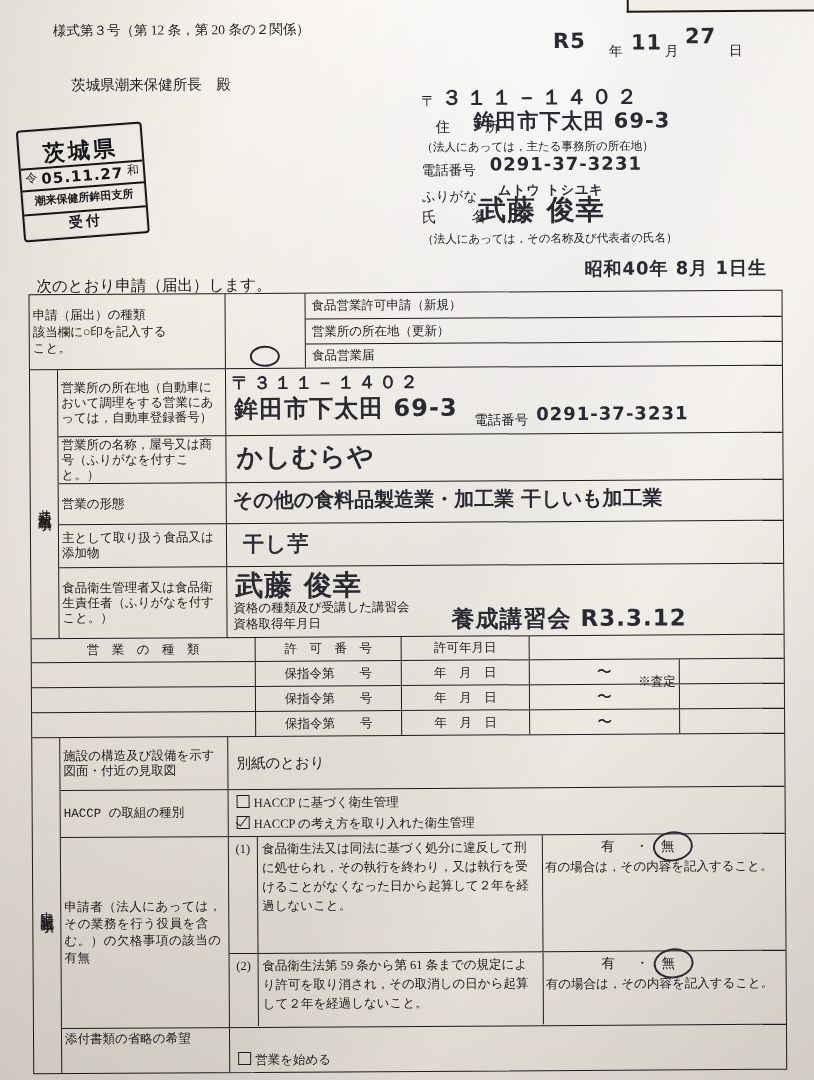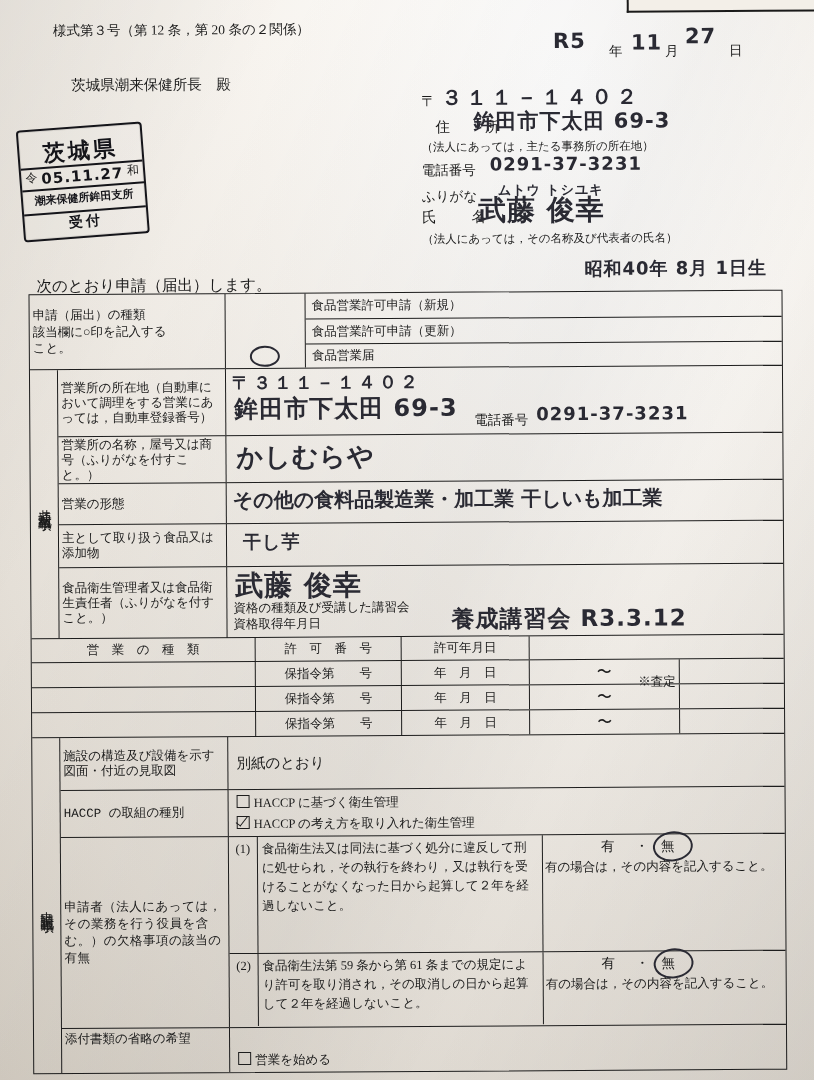--- a/index.html
+++ b/index.html
@@ -135,21 +135,21 @@
 こと。</span>
       </div>
       <div class="cell" style="width:80px;position:relative;">
         <div class="circ-mark" style="left:24px;top:52px;"></div>
       </div>
       <div class="cell" style="flex:1;padding:0;">
         <div style="height:24.6px;border-bottom:1.2px solid #1d1d1d;display:flex;align-items:center;padding-left:6px;">
           <span class="lbl">食品営業許可申請（新規）</span>
         </div>
         <div style="height:24.6px;border-bottom:1.2px solid #1d1d1d;display:flex;align-items:center;padding-left:6px;">
-          <span class="lbl">食品営業許可申請（更新）</span>
+          <span class="lbl">営業所の所在地（更新）</span>
         </div>
         <div style="height:23px;display:flex;align-items:center;padding-left:6px;">
           <span class="lbl">食品営業届</span>
         </div>
       </div>
     </div>
 
     <div class="row" style="height:268px;">
       <div class="cell" style="width:28px;display:flex;align-items:center;justify-content:center;">
         <span class="vert s13">共通記載事項</span>
@@ -185,21 +185,21 @@
           <div class="cell" style="flex:1;position:relative;">
             <div class="t hw" style="left:6px;top:4px;font-size:20px;letter-spacing:0px;">その他の食料品製造業・加工業 干しいも加工業</div>
           </div>
         </div>
 
         <div style="height:42px;display:flex;border-bottom:1.2px solid #1d1d1d;">
           <div class="cell" style="width:168px;display:flex;align-items:center;">
             <span class="lbl" style="line-height:1.2;">主として取り扱う食品又は添加物</span>
           </div>
           <div class="cell" style="flex:1;position:relative;">
-            <div class="t hw" style="left:16px;top:6px;font-size:18px;">干し芋</div>
+            <div class="t hw" style="left:16px;top:6px;font-size:21px;">干し芋</div>
           </div>
         </div>
 
         <div style="height:71px;display:flex;">
           <div class="cell" style="width:168px;display:flex;align-items:center;">
             <span class="lbl" style="line-height:1.2;">食品衛生管理者又は食品衛生責任者（ふりがなを付すこと。）</span>
           </div>
           <div class="cell" style="flex:1;position:relative;">
             <div class="t hw" style="left:8px;top:0px;font-size:28px;">武藤 俊幸</div>
             <div class="t s12" style="left:6px;top:34px;line-height:1.25;white-space:pre-line;">資格の種類及び受講した講習会

